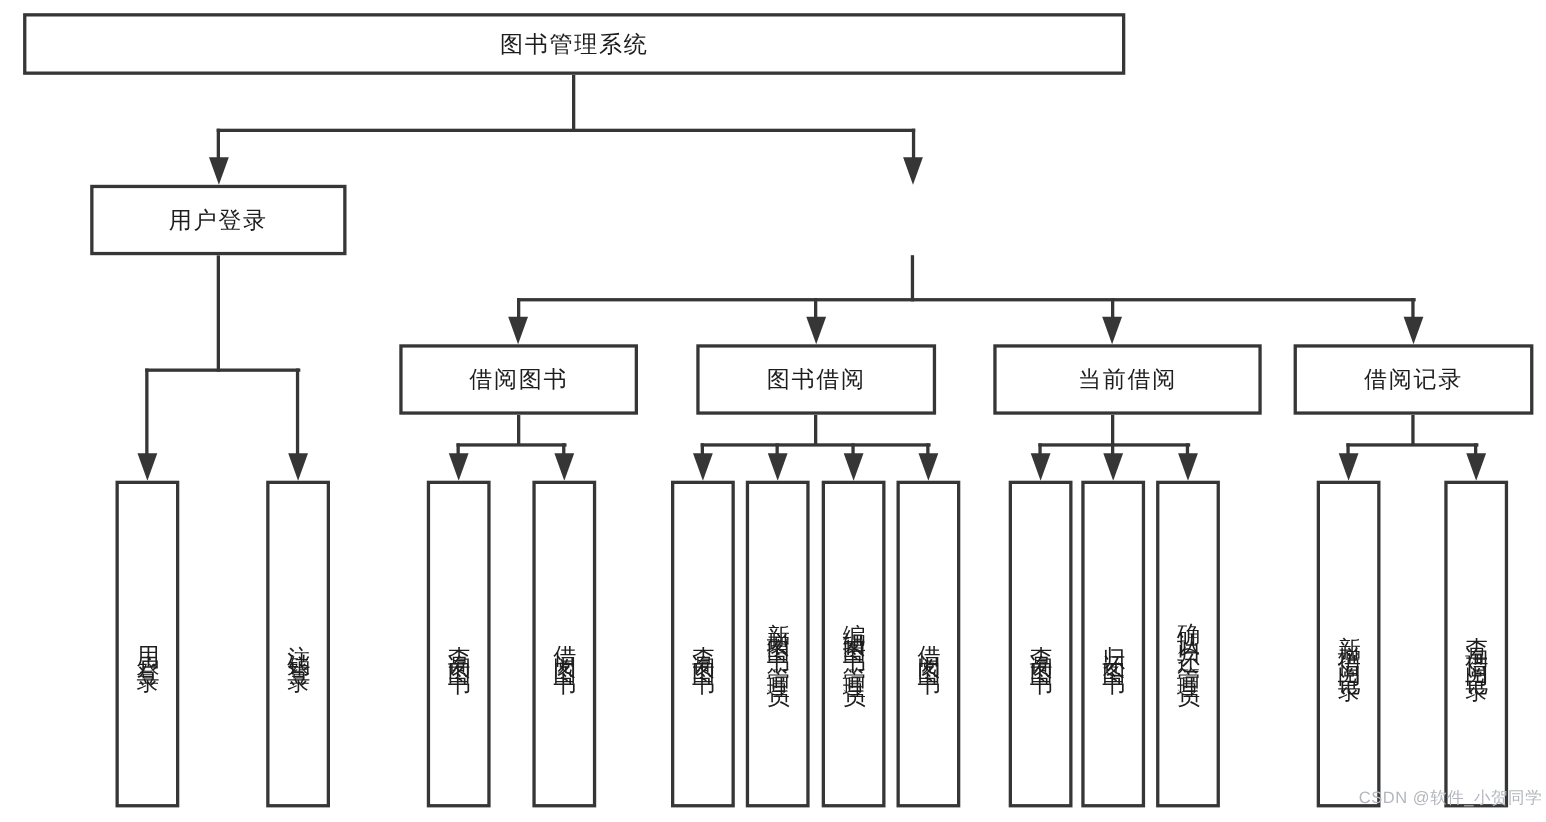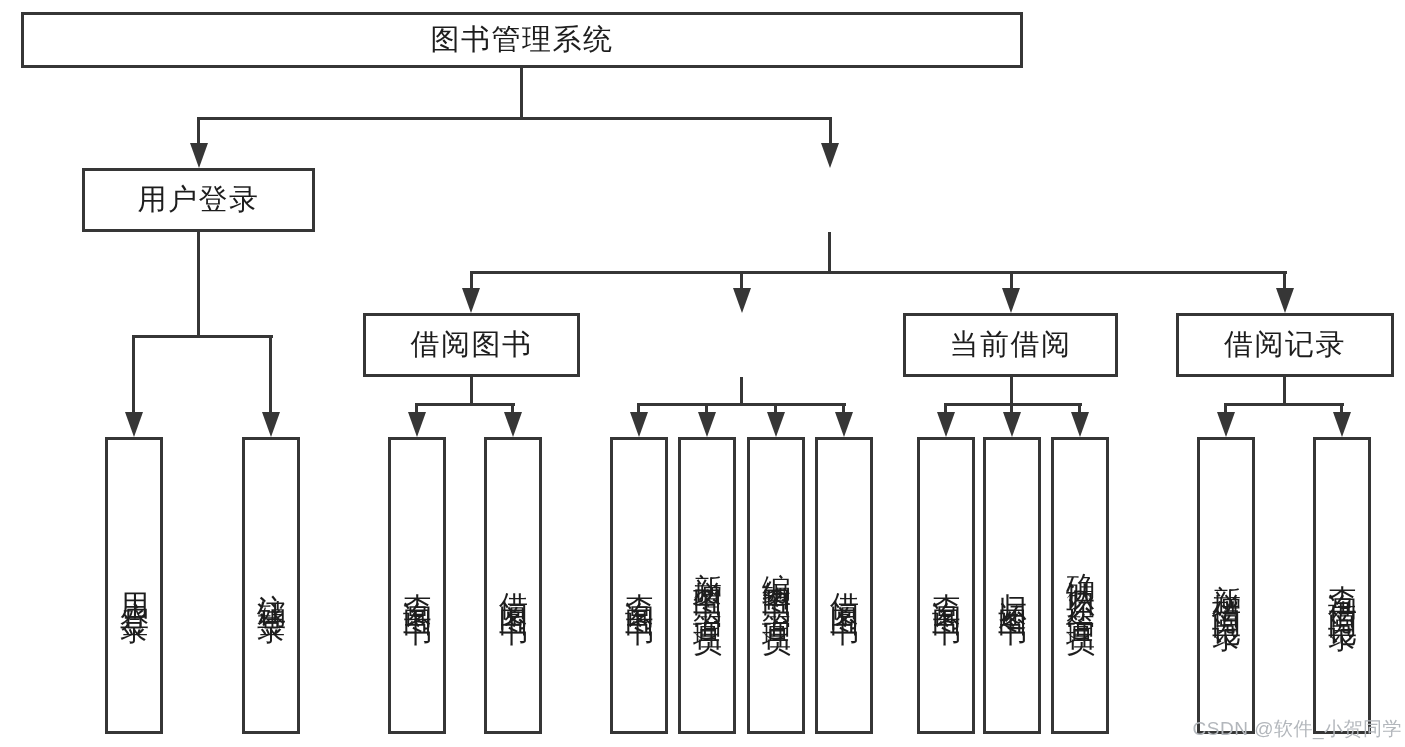--- a/index.html
+++ b/index.html
@@ -11,38 +11,38 @@
   html,body{margin:0;padding:0;background:#fff;}
   .canvas{
     position:relative;width:1405px;height:747px;overflow:hidden;
     background:var(--background);
     font-family:"Liberation Sans","DejaVu Sans",sans-serif;
   }
   .box{
     position:absolute;box-sizing:border-box;background:#fff;
     border:3px solid var(--line);
     display:flex;align-items:center;justify-content:center;
-    color:var(--text);font-size:29px;letter-spacing:1.5px;
+    color:var(--text);font-size:21px;letter-spacing:1.5px;
     white-space:nowrap;z-index:2;
   }
   .leaf .vtext{
     writing-mode:vertical-rl;text-orientation:mixed;
     letter-spacing:8px;line-height:1.1;white-space:nowrap;
   }
   .hline{position:absolute;height:3px;background:var(--line);z-index:1;}
   .vline{position:absolute;width:3px;background:var(--line);z-index:1;}
   .arrow{
     position:absolute;width:0;height:0;z-index:1;
     border-left:9px solid transparent;border-right:9px solid transparent;
     border-top:25px solid var(--line);
   }
   .watermark{
     position:absolute;left:1146px;top:716px;width:256px;
     text-align:right;color:var(--watermark);
-    font-size:19px;letter-spacing:0.5px;z-index:3;white-space:nowrap;
+    font-size:15px;letter-spacing:0.5px;z-index:3;white-space:nowrap;
   }
 </style>
 </head>
 <body>
 
 <div class="canvas">
 
   <div class="box" style="left:21px;top:12px;width:1002px;height:56px">
     <span>图书管理系统</span>
   </div>
@@ -72,21 +72,24 @@
   <div class="vline" style="left:740px;top:271px;height:25px"></div>
   <div class="arrow" style="left:733px;top:288px"></div>
   <div class="vline" style="left:1010px;top:271px;height:25px"></div>
   <div class="arrow" style="left:1002px;top:288px"></div>
   <div class="vline" style="left:1283px;top:271px;height:25px"></div>
   <div class="arrow" style="left:1276px;top:288px"></div>
 
   <div class="box" style="left:363px;top:313px;width:217px;height:64px">
     <span>借阅图书</span>
   </div>
-  <div class="box" style="left:903px;top:313px;width:215px;height:64px">
+  <div class="box" style="left:633px;top:313px;width:218px;height:64px">
+    <span>图书借阅</span>
+  </div>
+  <div class="box" style="left:903px;top:313px;width:244px;height:64px">
     <span>当前借阅</span>
   </div>
   <div class="box" style="left:1176px;top:313px;width:218px;height:64px">
     <span>借阅记录</span>
   </div>
 
   <div class="vline" style="left:470px;top:377px;height:28px"></div>
   <div class="hline" style="left:415px;top:403px;width:100px"></div>
   <div class="vline" style="left:415px;top:403px;height:13px"></div>
   <div class="arrow" style="left:408px;top:412px"></div>

